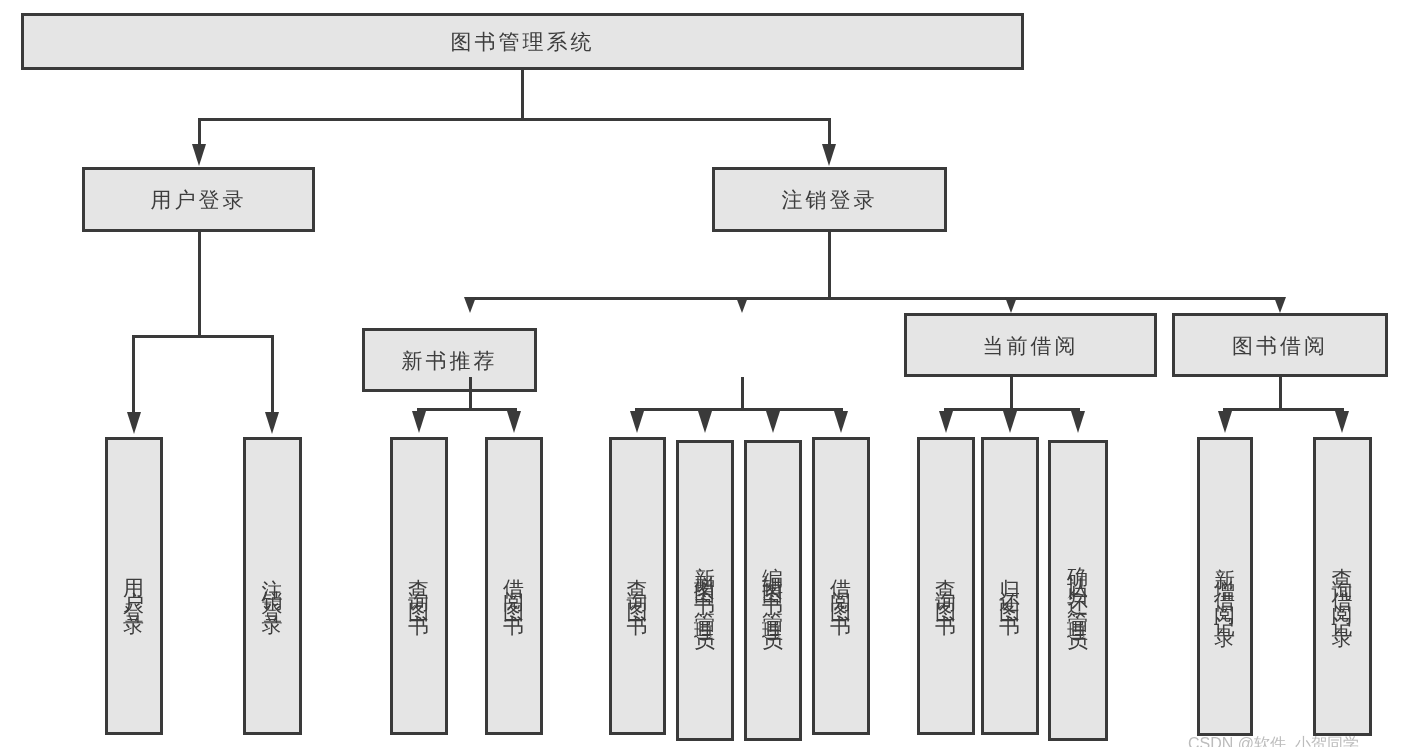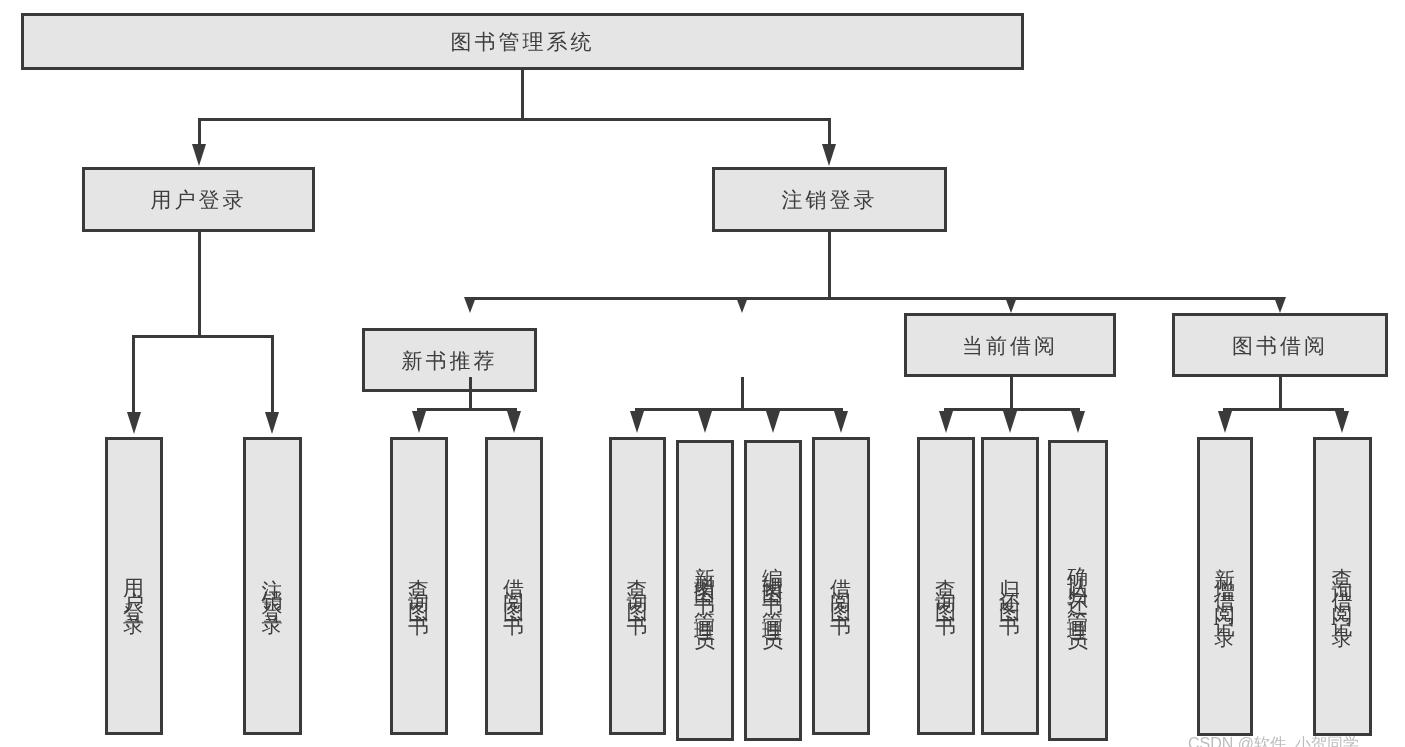--- a/index.html
+++ b/index.html
@@ -43,21 +43,21 @@
 <body>
 
 <div class="canvas">
 
   <div class="box" style="left:21px;top:13px;width:1003px;height:57px">图书管理系统</div>
 
   <div class="box" style="left:82px;top:167px;width:233px;height:65px">用户登录</div>
   <div class="box" style="left:712px;top:167px;width:235px;height:65px">注销登录</div>
 
   <div class="box" style="left:362px;top:328px;width:175px;height:64px">新书推荐</div>
-  <div class="box" style="left:904px;top:313px;width:212px;height:64px">当前借阅</div>
+  <div class="box" style="left:904px;top:313px;width:253px;height:64px">当前借阅</div>
   <div class="box" style="left:1172px;top:313px;width:216px;height:64px">图书借阅</div>
 
   <div class="box v" style="left:105px;top:437px;width:58px;height:298px">用户登录</div>
   <div class="box v" style="left:243px;top:437px;width:59px;height:298px">注销登录</div>
 
   <div class="box v" style="left:390px;top:437px;width:58px;height:298px">查询图书</div>
   <div class="box v" style="left:485px;top:437px;width:58px;height:298px">借阅图书</div>
 
   <div class="box v" style="left:609px;top:437px;width:57px;height:298px">查询图书</div>
   <div class="box v tight" style="left:676px;top:440px;width:58px;height:301px">新增图书（管理员）</div>

